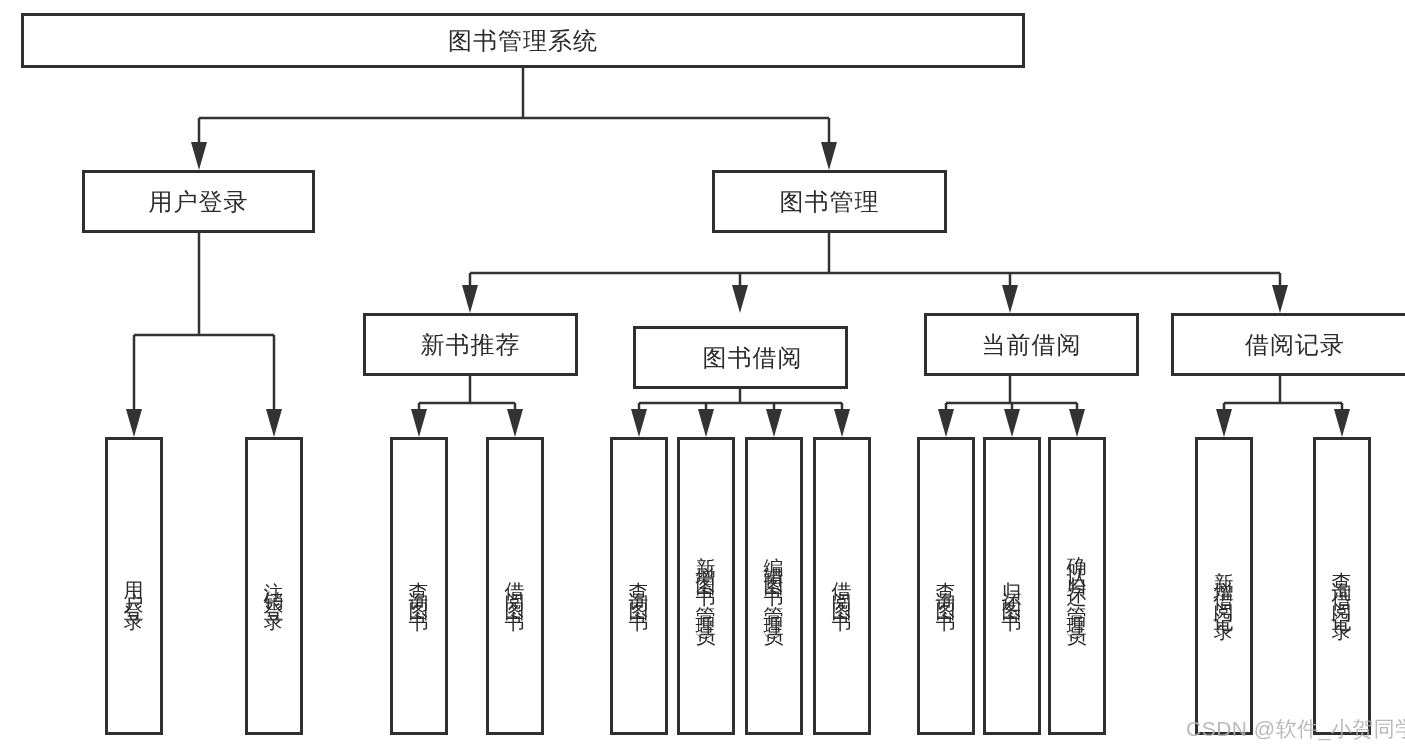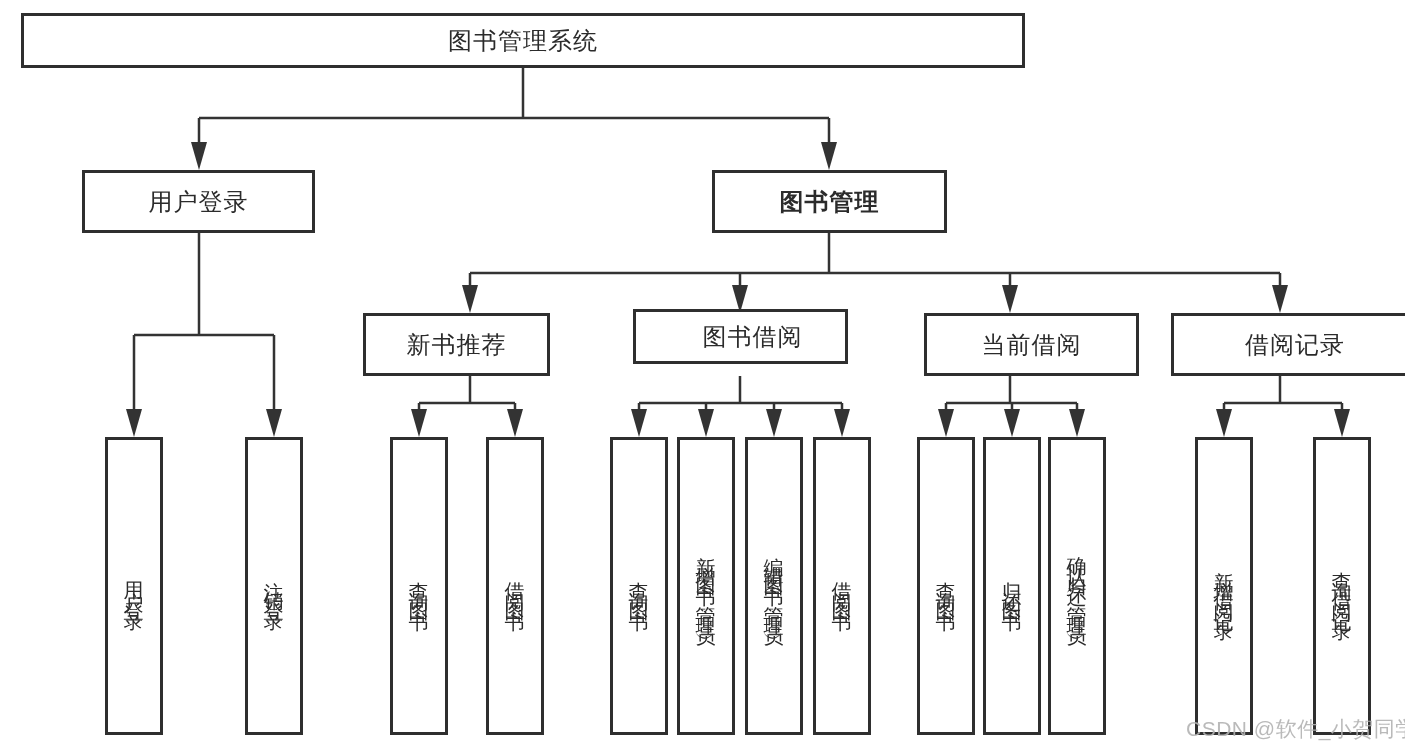--- a/index.html
+++ b/index.html
@@ -45,23 +45,23 @@
   .vnode span {
     writing-mode: vertical-rl;
     text-orientation: mixed;
     font-size: 20px;
     letter-spacing: 10px;
     line-height: 1;
   }
   
   .root-box   { left: 21px;   top: 13px;  width: 1004px; height: 55px; }
   .l2-a       { left: 82px;   top: 170px; width: 233px;  height: 63px; }
-  .l2-b       { left: 712px;  top: 170px; width: 235px;  height: 63px; font-weight: bold; }
-  .l3-a       { left: 363px;  top: 313px; width: 187px;  height: 63px; }
-  .l3-b       { left: 633px;  top: 309px; width: 215px;  height: 55px; padding-left: 24px; }
+  .l2-b       { left: 712px;  top: 170px; width: 235px;  height: 63px; }
+  .l3-a       { left: 363px;  top: 313px; width: 215px;  height: 63px; }
+  .l3-b       { left: 633px;  top: 326px; width: 215px;  height: 63px; padding-left: 24px; }
   .l3-c       { left: 924px;  top: 313px; width: 215px;  height: 63px; }
   .l3-d       { left: 1171px; top: 313px; width: 248px;  height: 63px; }
   .v-ul1 { left: 105px; }
   .v-ul2 { left: 245px; }
   .v-nb1 { left: 390px; }
   .v-nb2 { left: 486px; }
   .v-bb1 { left: 610px; }
   .v-bb2 { left: 677px; }
   .v-bb3 { left: 745px; }
   .v-bb4 { left: 813px; }

